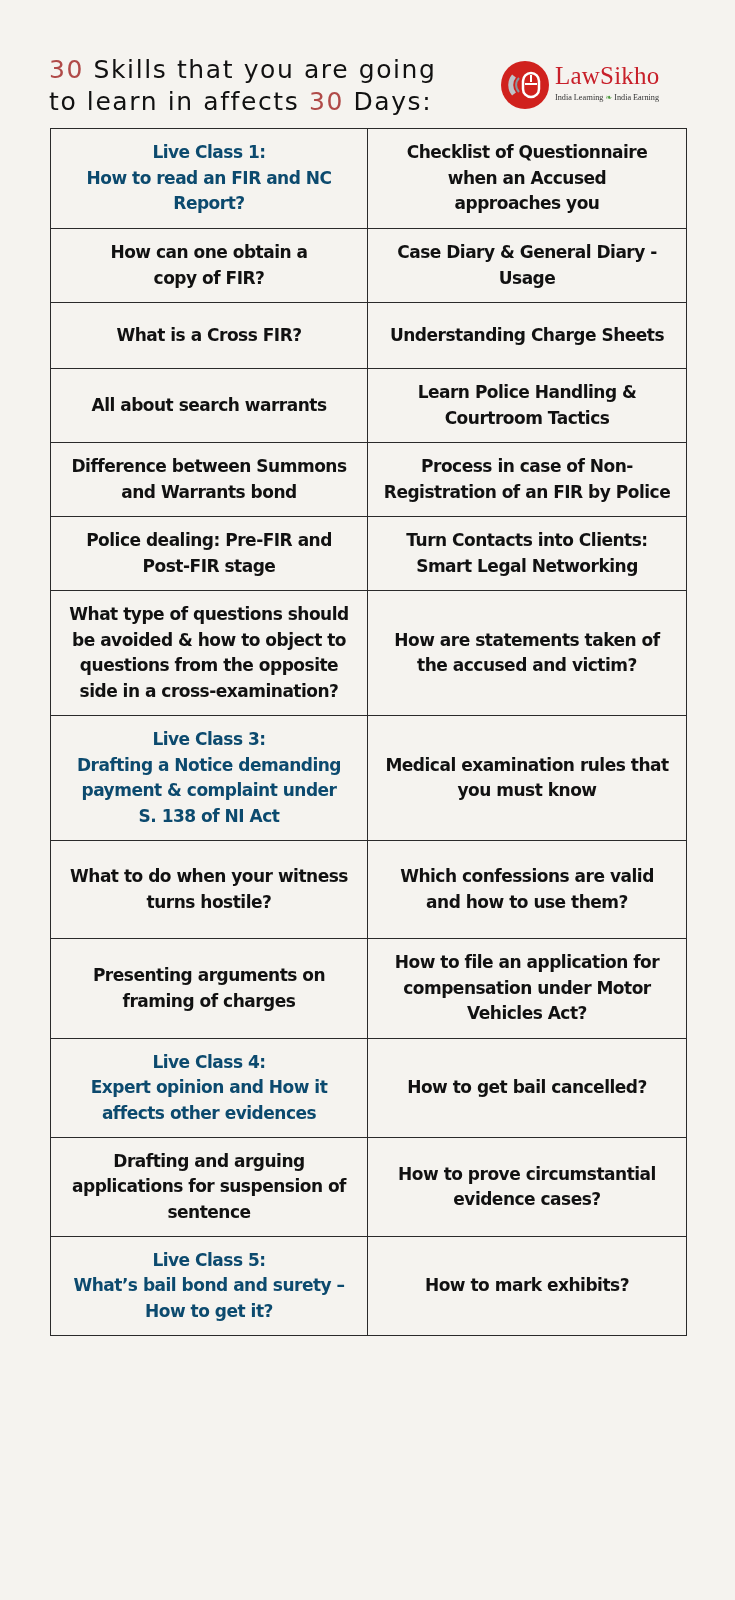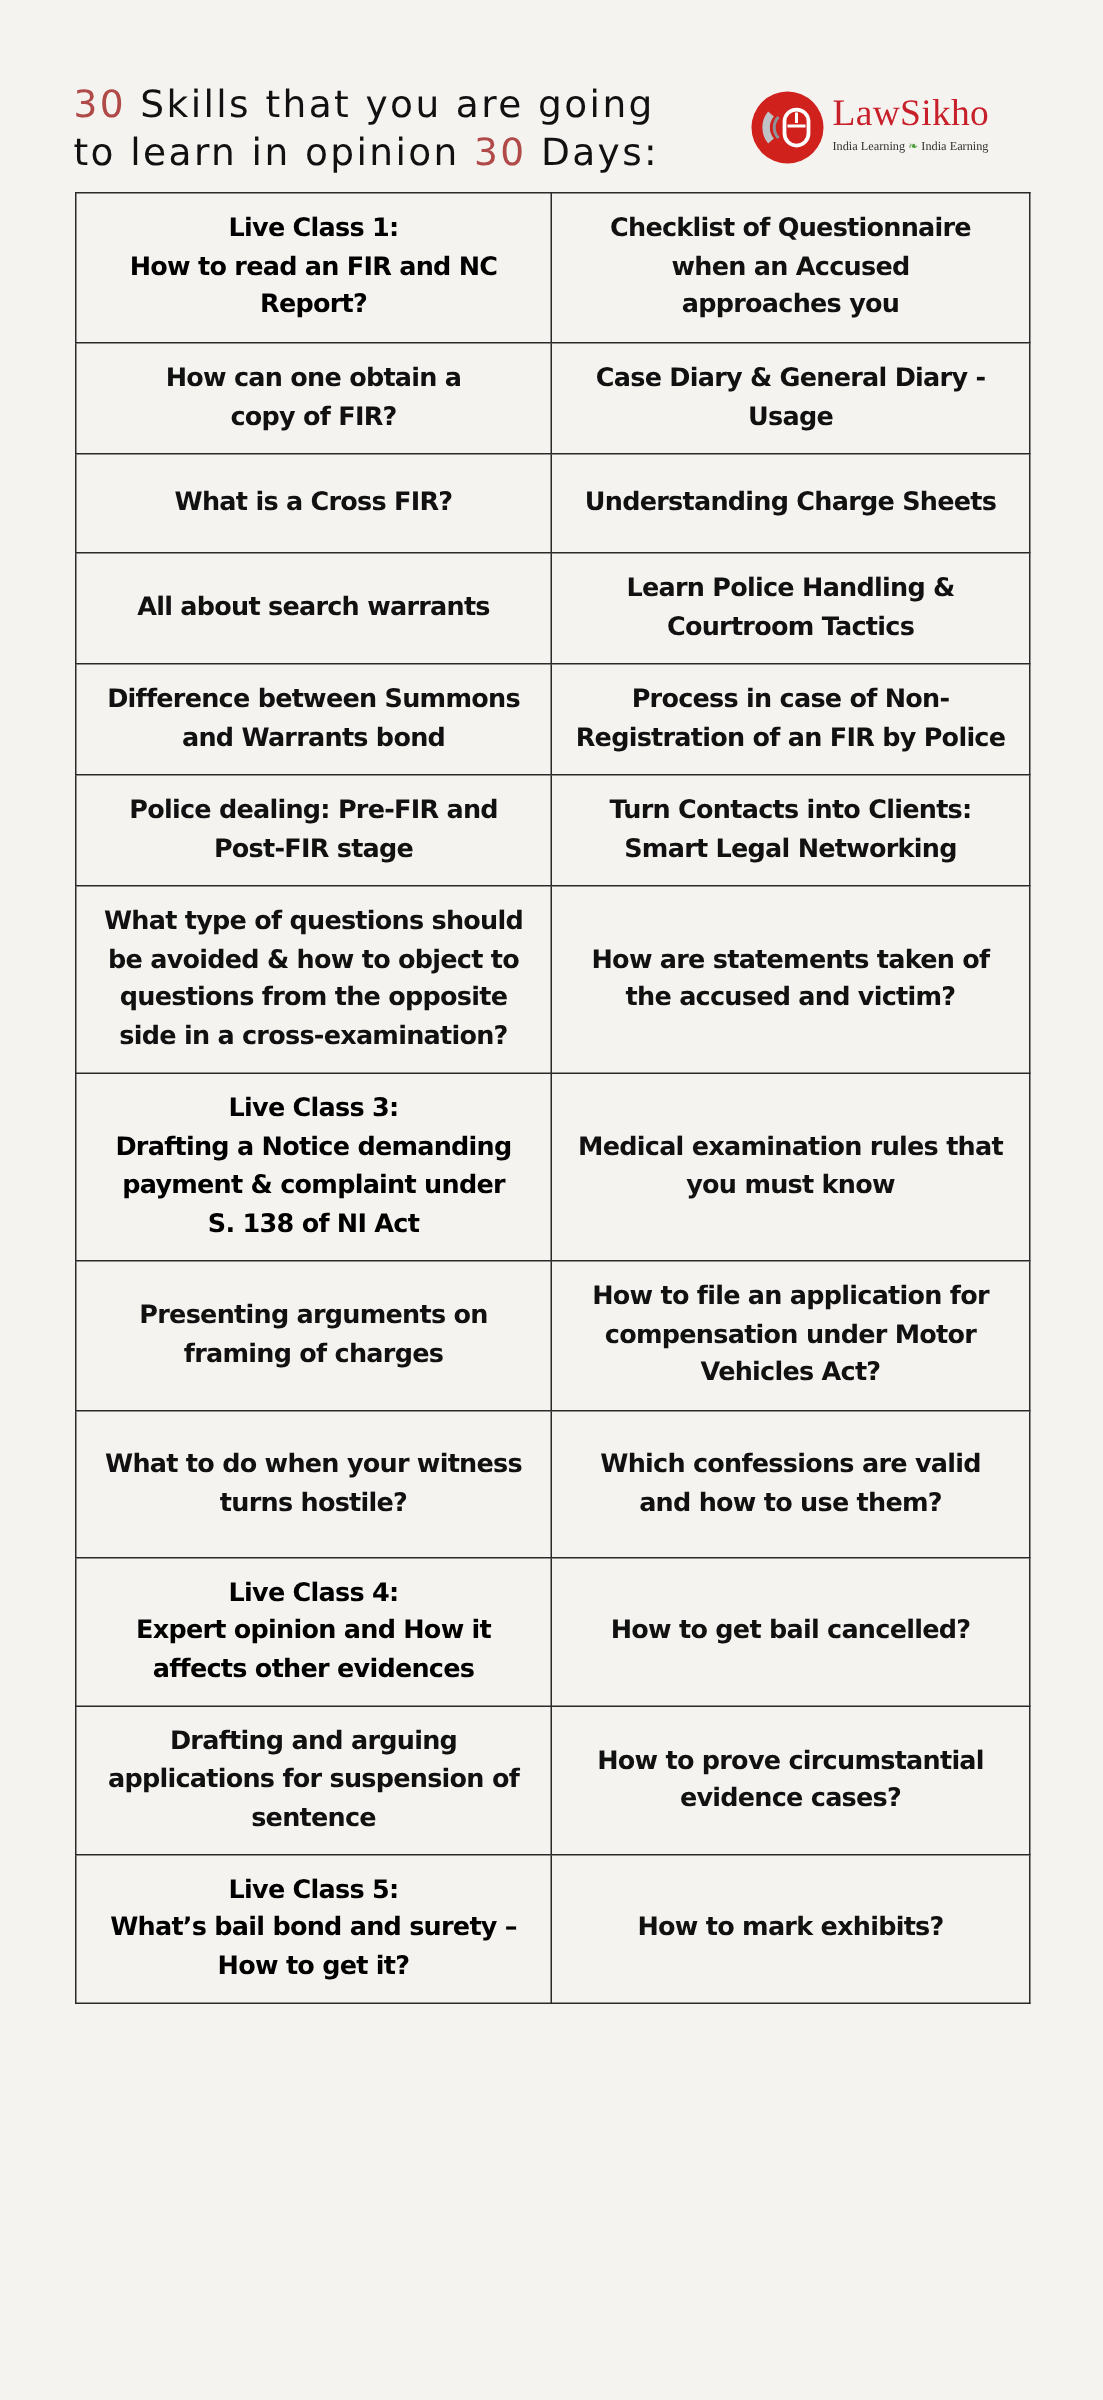--- a/index.html
+++ b/index.html
@@ -26,31 +26,31 @@
   .logo-tag .leaf { color:#4a9a3a; font-size:8px; }
   table.grid {
     position:absolute; left:50px; top:128px; width:636px;
     border-collapse:collapse; table-layout:fixed;
   }
   table.grid td {
     border:1.6px solid #2a2a2a; text-align:center; vertical-align:middle;
     font-family:"DejaVu Sans", sans-serif; font-weight:bold; font-size:17px;
     line-height:25.5px; color:#111; padding:0 8px; letter-spacing:-0.5px;
   }
-  table.grid td.red { color:#000000; }
+  table.grid td.red { color:#0c4a6e; }
   table.grid col.c1 { width:317px; }
   table.grid col.c2 { width:319px; }
   .cell-text { white-space:pre-line; display:block; }
 </style>
 </head>
 <body>
 
 <div class="title">
   <div><span class="num">30</span><span> Skills that you are going</span></div>
-  <div><span>to learn in opinion </span><span class="num">30</span><span> Days:</span></div>
+  <div><span>to learn in affects </span><span class="num">30</span><span> Days:</span></div>
 </div>
 
 <div class="logo">
   <svg class="logo-mark" viewBox="0 0 50 50">
     <circle cx="25" cy="25" r="24" fill="#d0211d"></circle>
     <path d="M14 34 A14 14 0 0 1 14 16" fill="none" stroke="#bfc3c8" stroke-width="5"></path>
     <path d="M19 32 A10 10 0 0 1 19 18" fill="none" stroke="#8c939b" stroke-width="2"></path>
     <rect x="23" y="13" width="16" height="24" rx="8" fill="#d0211d" stroke="#fff" stroke-width="2.5"></rect>
     <line x1="25" y1="24" x2="37" y2="24" stroke="#fff" stroke-width="2"></line>
     <line x1="31" y1="15" x2="31" y2="22" stroke="#fff" stroke-width="2"></line>
@@ -145,41 +145,41 @@
           <span class="cell-text">Live Class 3:
 Drafting a Notice demanding
 payment &amp; complaint under
 S. 138 of NI Act</span>
         </td>
         <td>
           <span class="cell-text">Medical examination rules that
 you must know</span>
         </td>
       </tr>
+      <tr style="height: 98px;">
+        <td>
+          <span class="cell-text">What to do when your witness
+turns hostile?</span>
+        </td>
+        <td>
+          <span class="cell-text">Which confessions are valid
+and how to use them?</span>
+        </td>
+      </tr>
       <tr style="height: 100px;">
         <td>
           <span class="cell-text">Presenting arguments on
 framing of charges</span>
         </td>
         <td>
           <span class="cell-text">How to file an application for
 compensation under Motor
 Vehicles Act?</span>
         </td>
       </tr>
-      <tr style="height: 98px;">
-        <td>
-          <span class="cell-text">What to do when your witness
-turns hostile?</span>
-        </td>
-        <td>
-          <span class="cell-text">Which confessions are valid
-and how to use them?</span>
-        </td>
-      </tr>
       <tr style="height: 99px;">
         <td class="red">
           <span class="cell-text">Live Class 4:
 Expert opinion and How it
 affects other evidences</span>
         </td>
         <td>
           <span class="cell-text">How to get bail cancelled?</span>
         </td>
       </tr>

